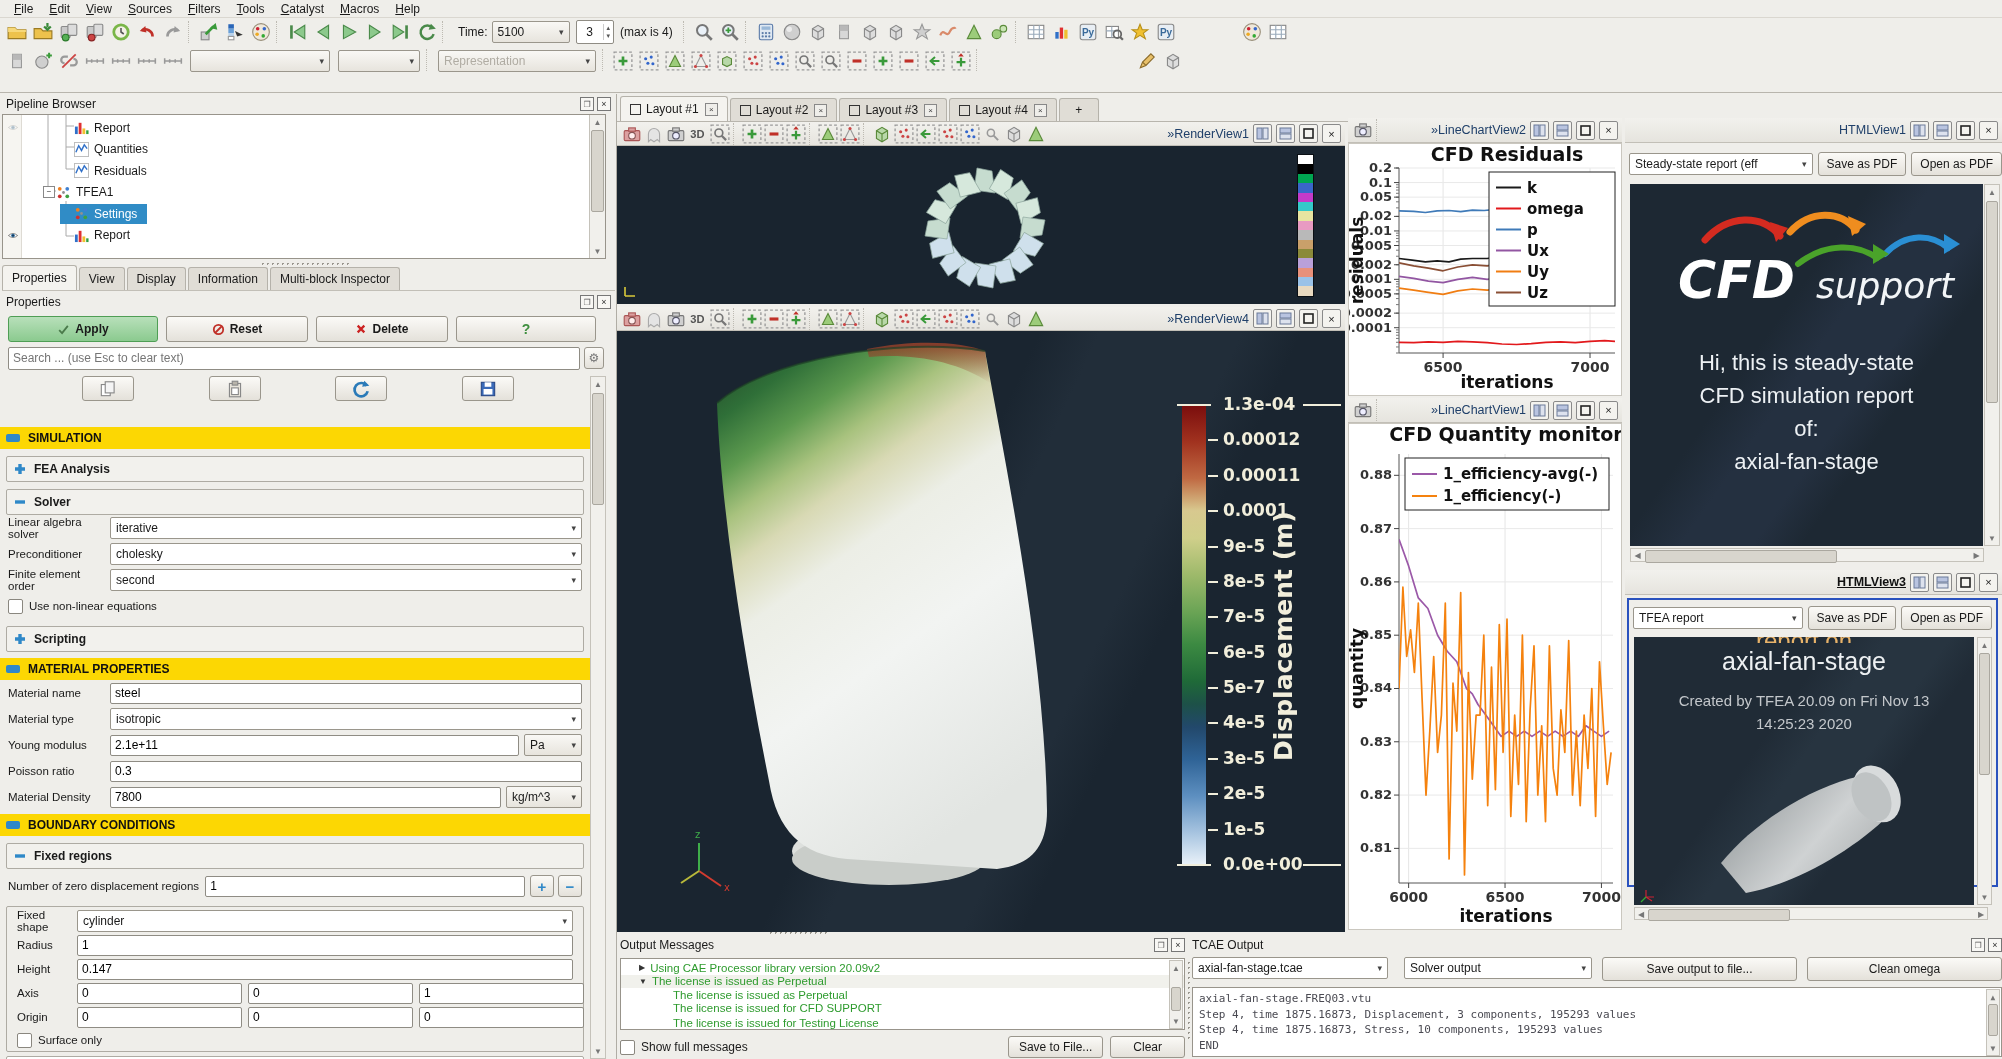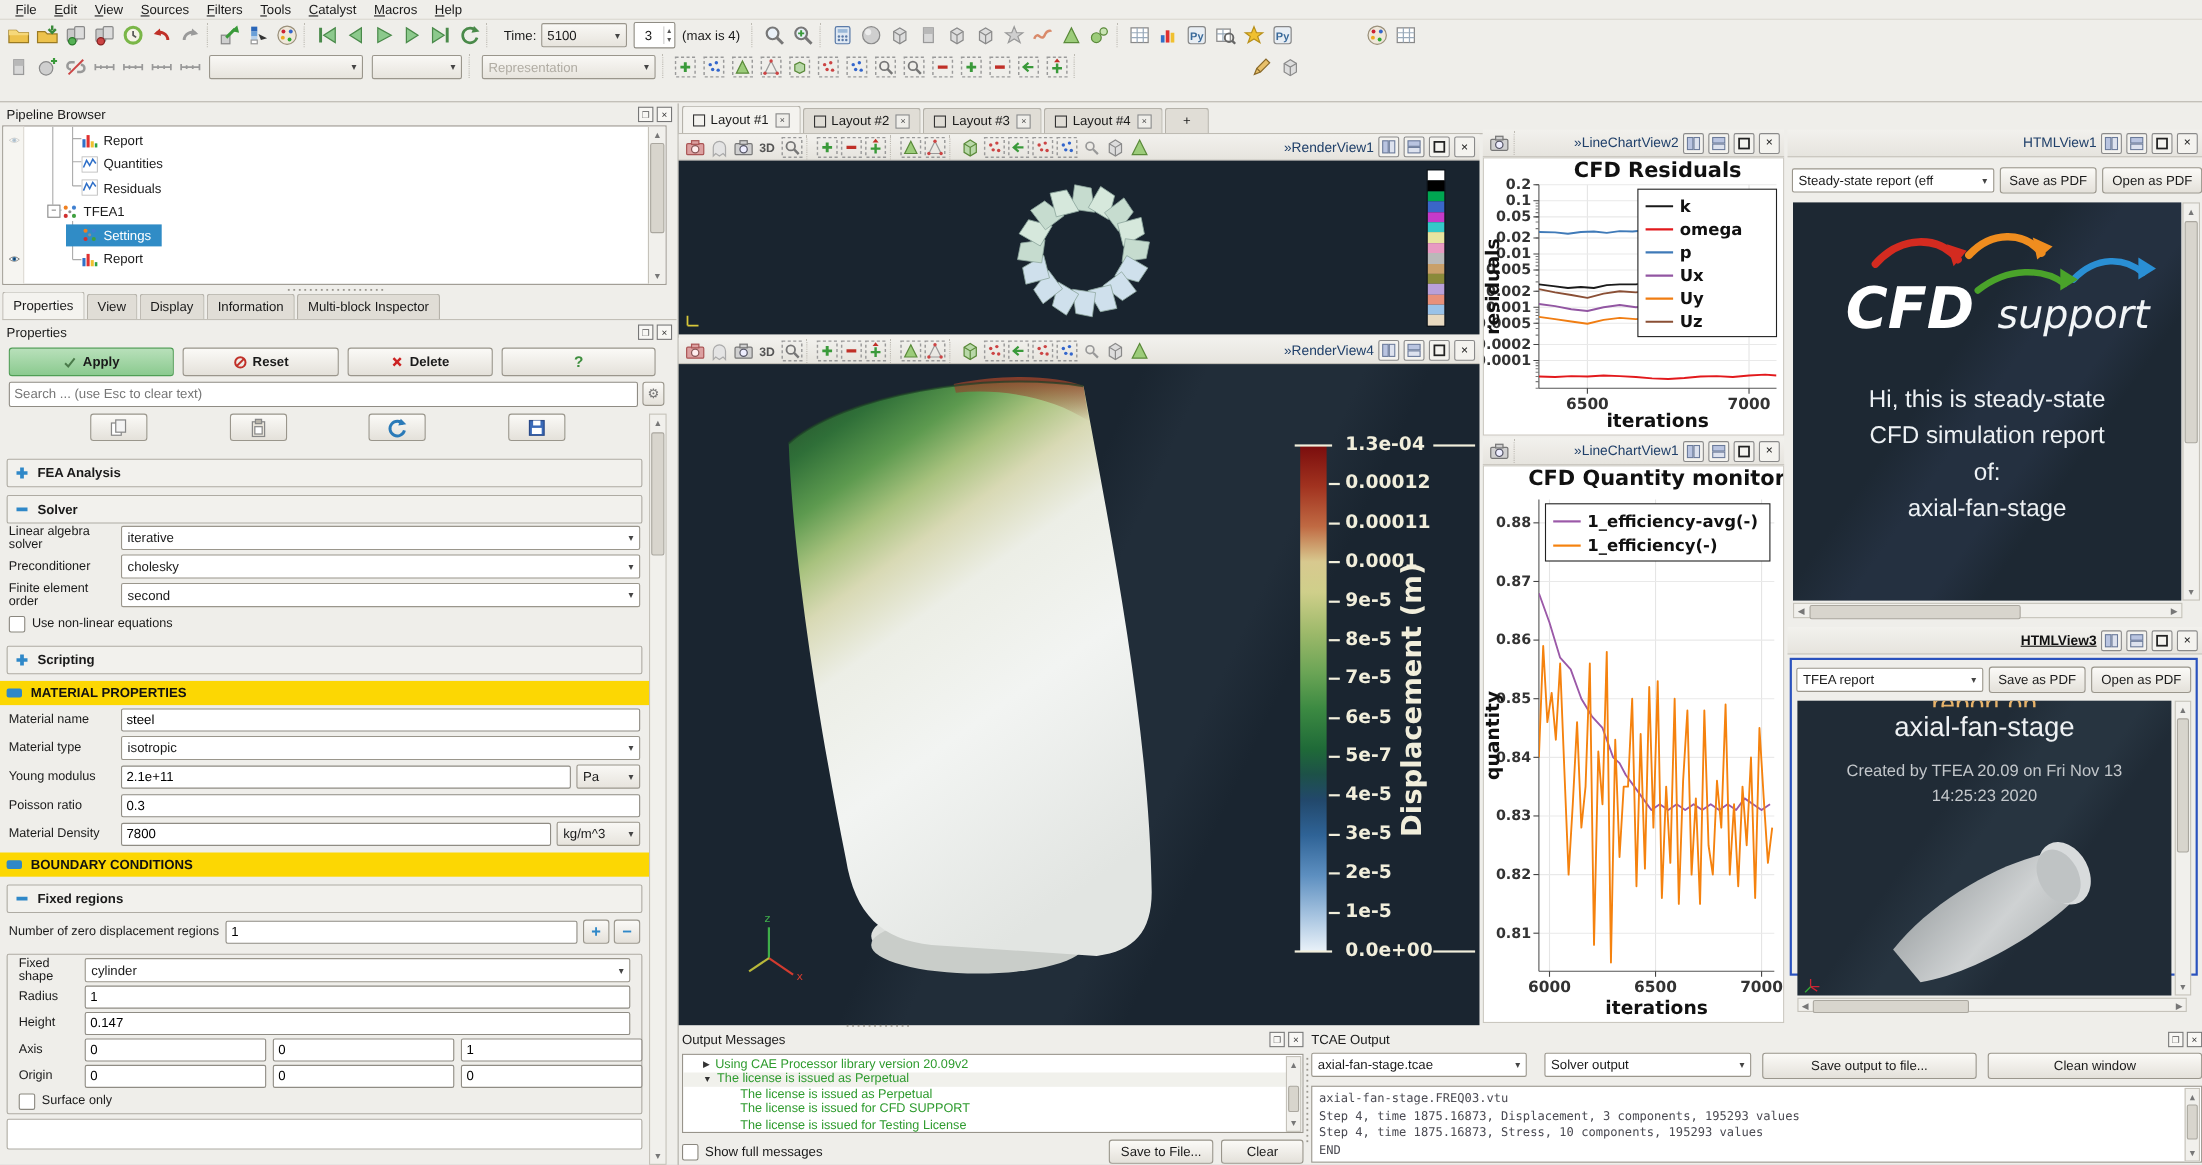--- a/index.html
+++ b/index.html
@@ -645,20 +645,24 @@
         </span>
         <span class="btn" style="width: 52px; height: 25px;">
           <svg width="20" height="20" viewBox="0 0 18 18" xmlns="http://www.w3.org/2000/svg">
             <rect x="3" y="3" width="12" height="12" fill="#3a6ab8" stroke="#2a4a88"></rect>
             <rect x="6" y="3" width="6" height="4" fill="#fff"></rect>
             <rect x="5" y="9" width="8" height="5" fill="#fff"></rect>
           </svg>
         </span>
       </div>
       <div style="position: absolute; left: 0px; top: 316px; width: 590px; height: 649px; overflow: hidden;">
+        <div class="sec" style="margin-top: 17px;">
+          <span class="chip"></span>
+          <span>SIMULATION</span>
+        </div>
         <div class="boxh" style="margin-top: 7px;">
           <span style="display: inline-flex; margin-right: 8px;">
             <svg width="12" height="12" viewBox="0 0 12 12">
               <path d="M1,6h10M6,1v10" stroke="#2f88c8" stroke-width="3.4"></path>
             </svg>
           </span>
           <span>FEA Analysis</span>
         </div>
         <div class="boxh" style="margin-top: 7px;">
           <span style="display: inline-flex; margin-right: 8px;">
@@ -1642,21 +1646,21 @@
       <div style="display: flex; margin-top: 2px; height: 26px;">
         <span class="dd" style="width: 196px; background: rgb(255, 255, 255);">
           <span>axial-fan-stage.tcae</span>
           <span class="ar">▾</span>
         </span>
         <span class="dd" style="width: 188px; margin-left: 16px; background: rgb(255, 255, 255);">
           <span>Solver output</span>
           <span class="ar">▾</span>
         </span>
         <span class="btn" style="height: 24px; flex: 1 1 0%; margin-left: 10px;">Save output to file...</span>
-        <span class="btn" style="height: 24px; flex: 1 1 0%; margin-left: 10px;">Clean window</span>
+        <span class="btn" style="height: 24px; flex: 1 1 0%; margin-left: 10px;">Clean omega</span>
       </div>
       <div class=" mono" style="position: relative; margin-top: 4px; height: 70px; background: rgb(255, 255, 255); border: 1px solid rgb(152, 148, 139); overflow: hidden; padding: 3px 6px; box-sizing: border-box;">
         <div class="mono" style="font-size: 11px; line-height: 15.5px; color: rgb(74, 74, 82); white-space: nowrap;">axial-fan-stage.FREQ03.vtu</div>
         <div class="mono" style="font-size: 11px; line-height: 15.5px; color: rgb(74, 74, 82); white-space: nowrap;">Step 4, time 1875.16873, Displacement, 3 components, 195293 values</div>
         <div class="mono" style="font-size: 11px; line-height: 15.5px; color: rgb(74, 74, 82); white-space: nowrap;">Step 4, time 1875.16873, Stress, 10 components, 195293 values</div>
         <div class="mono" style="font-size: 11px; line-height: 15.5px; color: rgb(74, 74, 82); white-space: nowrap;">END</div>
         <div class="sb" style="position: absolute; right: 1px; top: 1px; width: 14px; height: 67px;">
           <div class="sbarr" style="top:0">▲</div>
           <div class="sbarr" style="bottom:0">▼</div>
           <div class="sbthumb" style="top:14px;height:30px"></div>

